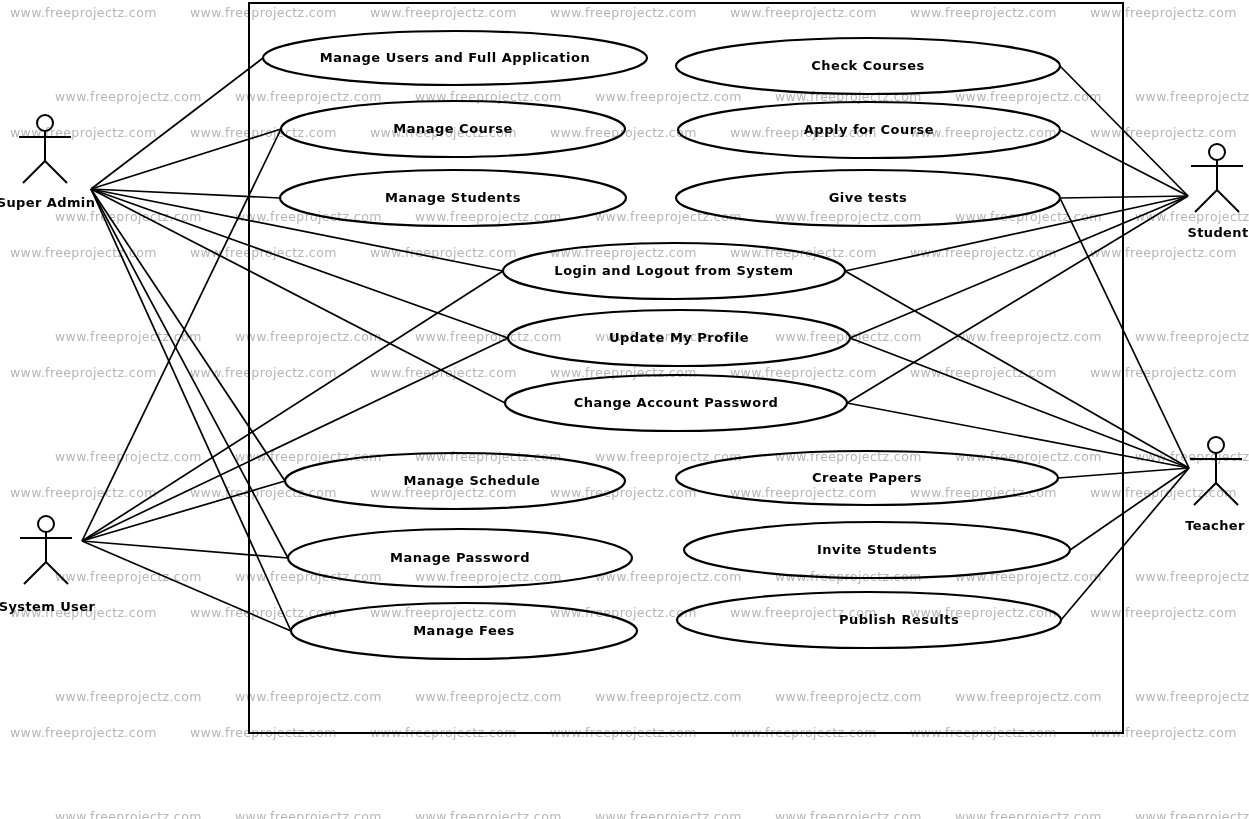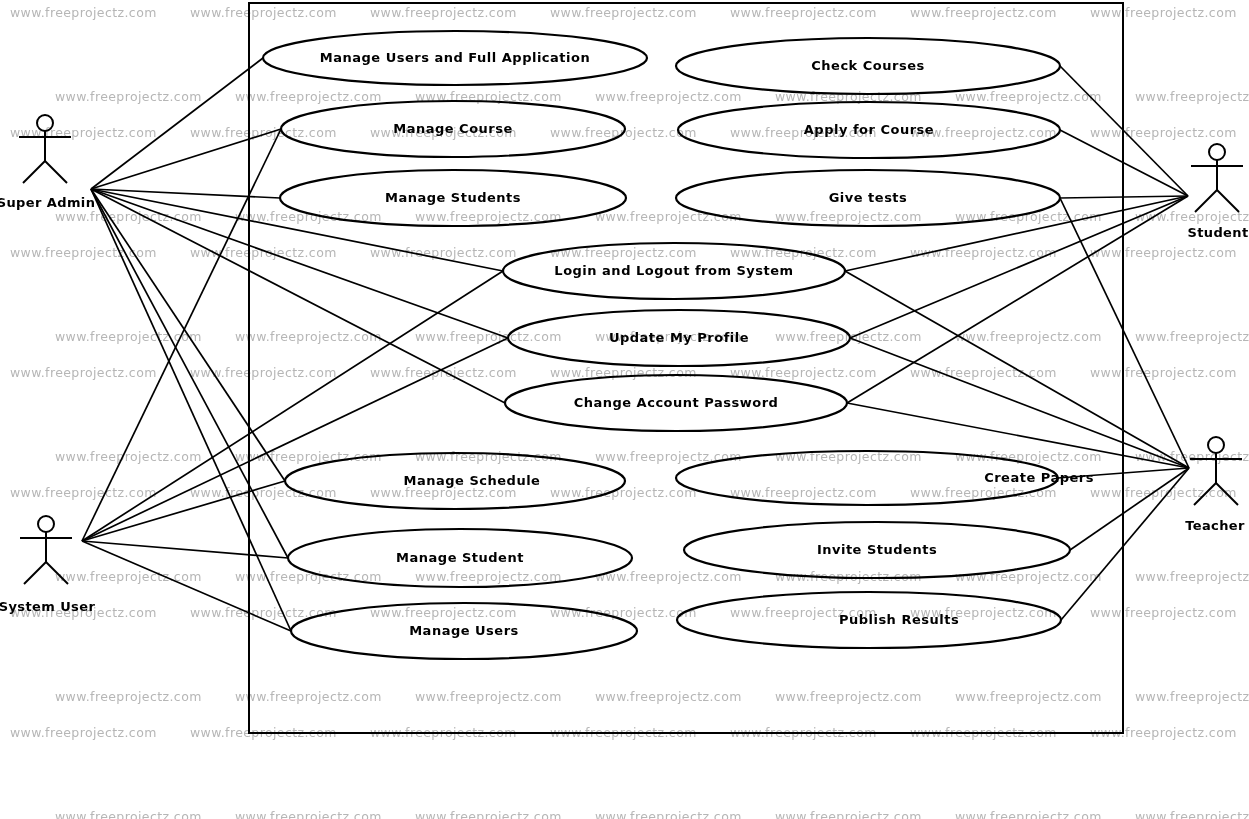--- a/index.html
+++ b/index.html
@@ -242,23 +242,23 @@
       <div class="uc-label" style="left: 263px; top: 50px; width: 384px;">Manage Users and Full Application</div>
       <div class="uc-label" style="left: 281px; top: 121px; width: 344px;">Manage Course</div>
       <div class="uc-label" style="left: 280px; top: 190px; width: 346px;">Manage Students</div>
       <div class="uc-label" style="left: 678px; top: 122px; width: 382px;">Apply for Course</div>
       <div class="uc-label" style="left: 676px; top: 58px; width: 384px;">Check Courses</div>
       <div class="uc-label" style="left: 676px; top: 190px; width: 384px;">Give tests</div>
       <div class="uc-label" style="left: 503px; top: 263px; width: 342px;">Login and Logout from System</div>
       <div class="uc-label" style="left: 508px; top: 330px; width: 342px;">Update My Profile</div>
       <div class="uc-label" style="left: 505px; top: 395px; width: 342px;">Change Account Password</div>
       <div class="uc-label" style="left: 302px; top: 473px; width: 340px;">Manage Schedule</div>
-      <div class="uc-label" style="left: 288px; top: 550px; width: 344px;">Manage Student</div>
-      <div class="uc-label" style="left: 291px; top: 623px; width: 346px;">Manage Users</div>
-      <div class="uc-label" style="left: 712px; top: 470px; width: 382px; text-align: right;">Create Papers</div>
+      <div class="uc-label" style="left: 288px; top: 550px; width: 344px;">Manage Password</div>
+      <div class="uc-label" style="left: 291px; top: 623px; width: 346px;">Manage Fees</div>
+      <div class="uc-label" style="left: 676px; top: 470px; width: 382px;">Create Papers</div>
       <div class="uc-label" style="left: 684px; top: 542px; width: 386px;">Invite Students</div>
       <div class="uc-label" style="left: 677px; top: 612px; width: 384px; margin-left: 30px;">Publish Results</div>
       <div class="actor-label" style="left: -24px; top: 196px; width: 140px;">Super Admin</div>
       <div class="actor-label" style="left: -23px; top: 600px; width: 140px;">System User</div>
       <div class="actor-label" style="left: 1148px; top: 226px; width: 140px;">Student</div>
       <div class="actor-label" style="left: 1145px; top: 519px; width: 140px;">Teacher</div>
     </div>
 </div>
 
 </body></html>

